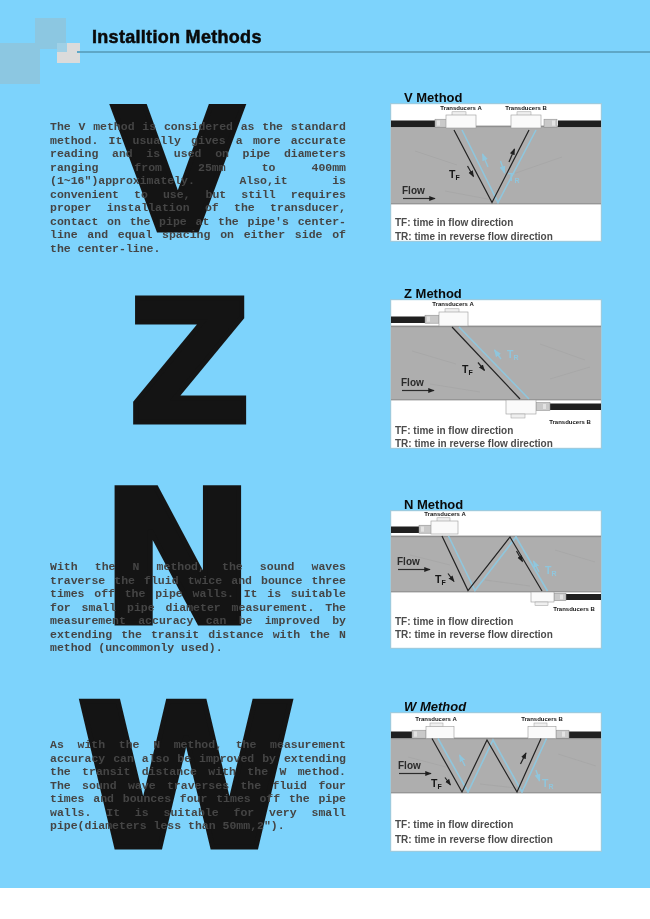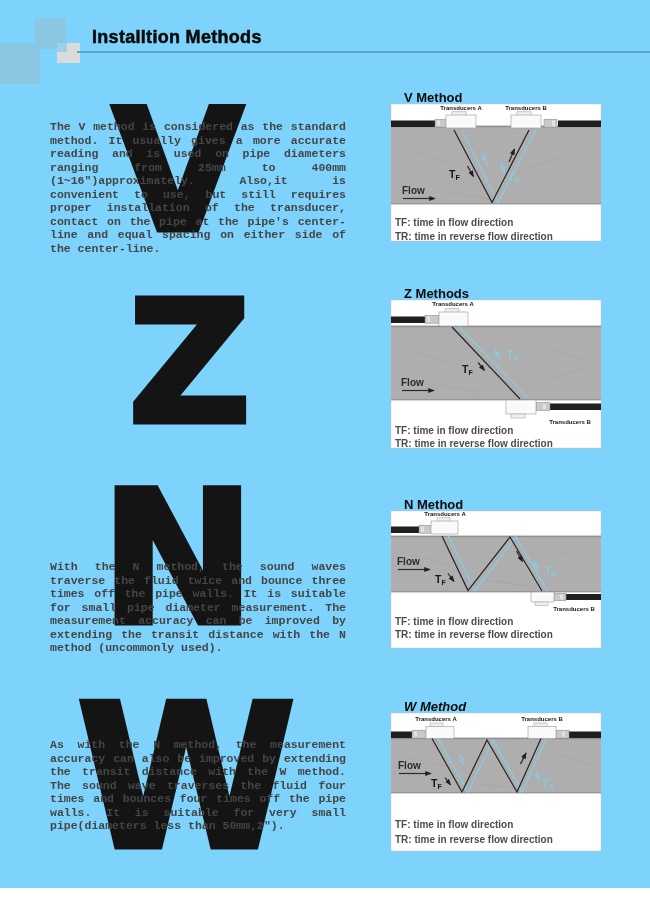--- a/index.html
+++ b/index.html
@@ -106,21 +106,21 @@
     <text x="12" y="91" class="flowT">Flow</text>
     <line x1="13" y1="95.5" x2="45" y2="95.5" stroke="#2b2b2b" stroke-width="1.2" marker-end="url(#vb)"></line>
     <text x="5" y="123" class="cap">TF: time in flow direction</text>
     <text x="5" y="137" class="cap">TR: time in reverse flow direction</text>
   </svg>
   </div>
 
   <div class="watermark" id="wm-z">Z</div>
   <div class="para" id="para-z">
   </div>
-  <div class="method-title" id="mt-z">Z Methods</div>
+  <div class="method-title" id="mt-z">Z Method</div>
 
   <div class="diagram" id="dg-z">
   <svg viewBox="0 0 212 150">
     <defs>
       <marker id="zb" viewBox="0 0 10 10" refX="8" refY="5" markerWidth="6" markerHeight="6" orient="auto">
             <path d="M0,1.5 L9,5 L0,8.5 Z" fill="#1f1f1f"></path>
           </marker>
       <marker id="zu" viewBox="0 0 10 10" refX="8" refY="5" markerWidth="6" markerHeight="6" orient="auto">
             <path d="M0,1.5 L9,5 L0,8.5 Z" fill="#8FC6DD"></path>
           </marker>

